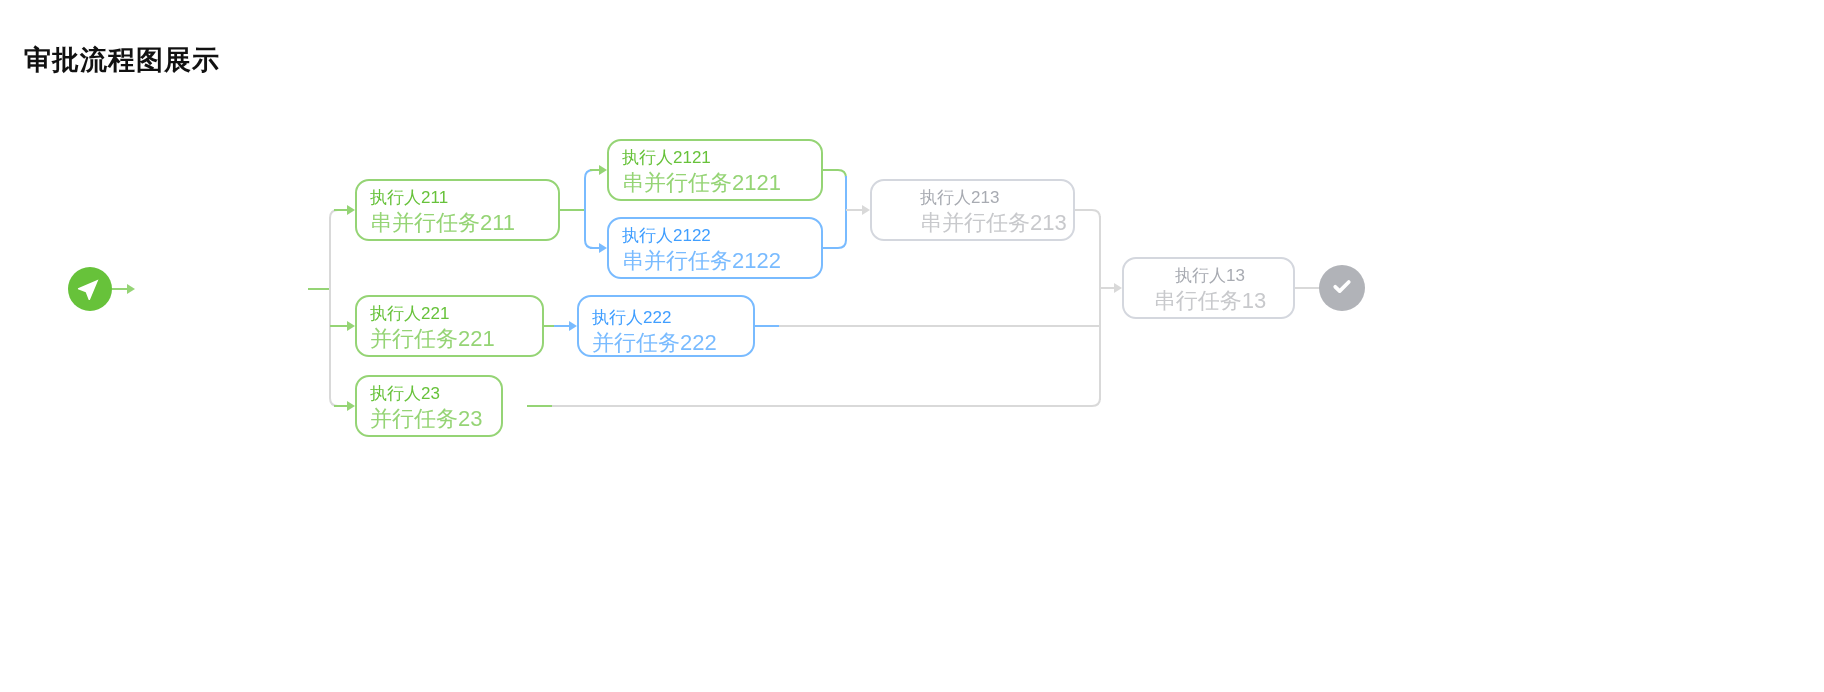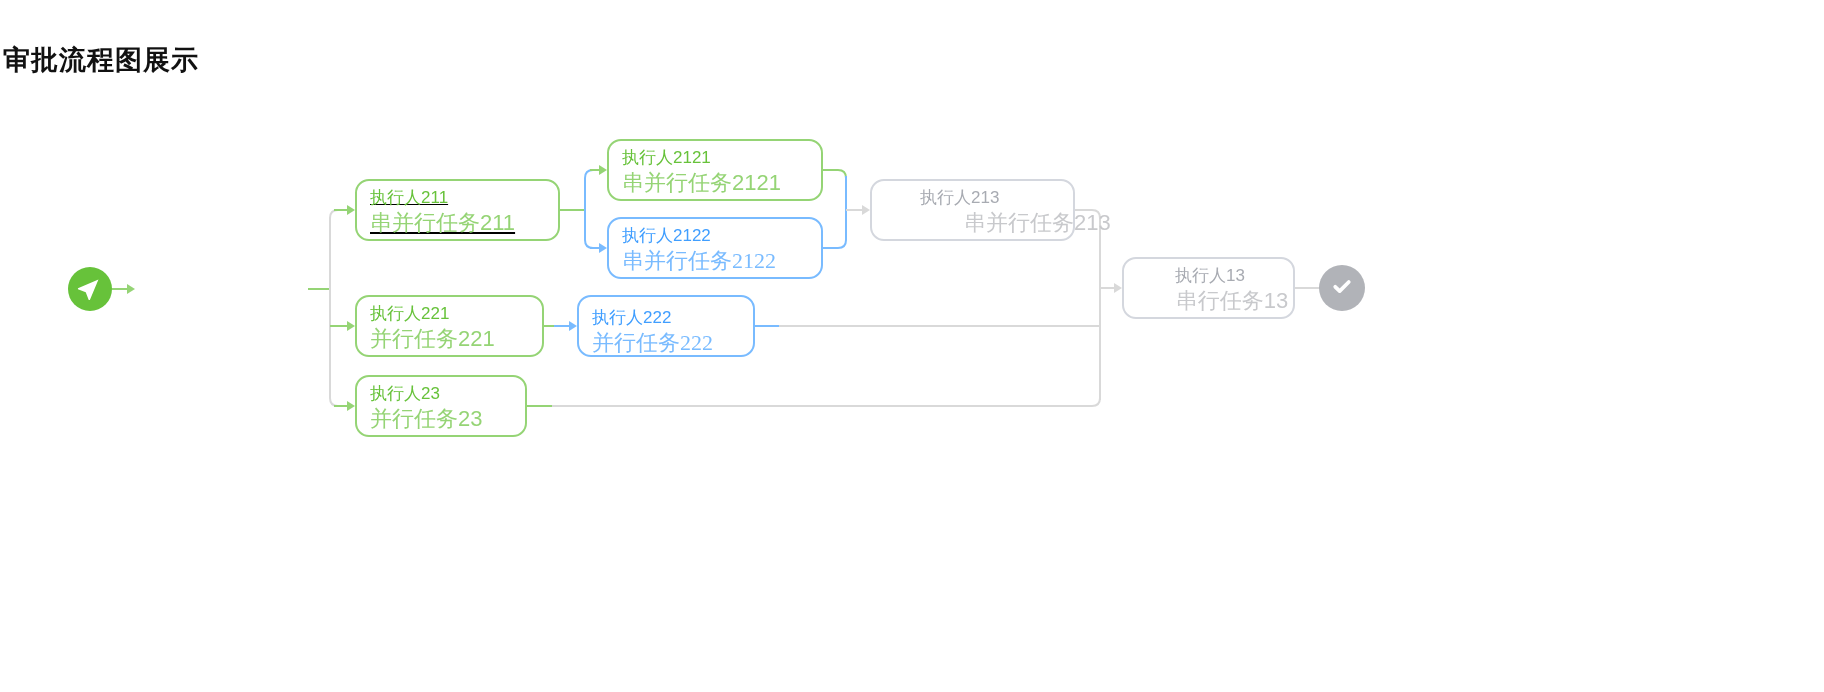--- a/index.html
+++ b/index.html
@@ -4,21 +4,21 @@
 <style>
   :root{
     --completed-border:#95d475; --completed-title:#67c23a; --completed-subtitle:#95d475;
     --active-border:#79bbff;    --active-title:#409eff;    --active-subtitle:#79bbff;
     --pending-border:#d4d7de;   --pending-title:#a8abb2;   --pending-subtitle:#c8c9cc;
     --line-gray:#d9d9d9; --start-fill:#67c23a; --end-fill:#b1b3b8;
   }
   html,body{margin:0;padding:0;background:#ffffff;}
   body{font-family:"Liberation Sans","DejaVu Sans",sans-serif;}
   .page{position:relative;width:1824px;height:692px;overflow:hidden;background:#fff;}
-  .page-title{position:absolute;left:3px;top:24px;font-size:27px;font-weight:bold;color:#111;letter-spacing:1px;}
+  .page-title{position:absolute;left:24px;top:24px;font-size:27px;font-weight:bold;color:#111;letter-spacing:1px;}
   .canvas{position:absolute;left:0;top:0;width:1824px;height:692px;}
   .connectors{position:absolute;left:0;top:0;}
   .ln{fill:none;stroke-width:2px;}
   .ln-green{stroke:var(--completed-border,#95d475);}
   .ln-blue{stroke:var(--active-border,#79bbff);}
   .ln-gray{stroke:var(--line-gray,#d9d9d9);}
   .ar-green{fill:var(--completed-border,#95d475);}
   .ar-blue{fill:var(--active-border,#79bbff);}
   .ar-gray{fill:var(--line-gray,#d9d9d9);}
   .node{
@@ -27,24 +27,24 @@
     display:flex;flex-direction:column;justify-content:center;
     padding:0 10px 0 13px;cursor:pointer;
   }
   .node-title{font-size:17px;line-height:25px;white-space:nowrap;}
   .node-subtitle{font-size:22px;line-height:25px;white-space:nowrap;}
   .node[data-status="completed"]{border-color:var(--completed-border);}
   .node[data-status="completed"] .node-title{color:var(--completed-title);}
   .node[data-status="completed"] .node-subtitle{color:var(--completed-subtitle);}
   .node[data-status="active"]{border-color:var(--active-border);}
   .node[data-status="active"] .node-title{color:var(--active-title);}
-  .node[data-status="active"] .node-subtitle{color:var(--active-subtitle);font-family:Liberation Serif, serif;}
+  .node[data-status="active"] .node-subtitle{color:var(--active-subtitle);}
   .node[data-status="pending"]{border-color:var(--pending-border);}
   .node[data-status="pending"] .node-title{color:var(--pending-title);}
-  .node[data-status="pending"] .node-subtitle{color:var(--pending-subtitle);margin-left:44px;}
+  .node[data-status="pending"] .node-subtitle{color:var(--pending-subtitle);}
   .endpoint{
     position:absolute;border-radius:50%;display:flex;align-items:center;justify-content:center;
   }
   .endpoint.start{left:68px;top:267px;width:44px;height:44px;background:var(--start-fill);}
   .endpoint.end{left:1319px;top:265px;width:46px;height:46px;background:var(--end-fill);}
 </style>
 </head>
 <body>
 
 <div class="page">
@@ -98,21 +98,21 @@
 
     <div class="endpoint start">
       <span>
         <svg viewBox="0 0 24 24" width="27" height="27">
           <path d="M12 2 L4.5 20.29 5.21 21 12 18 18.79 21 19.5 20.29 Z" fill="#ffffff" transform="rotate(45 12 12)"></path>
         </svg>
       </span>
     </div>
 
 
-    <div class="node" style="left:355px;top:179px;width:205px;text-decoration:underline;" data-status="completed">
+    <div class="node" style="left:355px;top:179px;width:205px;" data-status="completed">
       <div class="node-title">执行人211</div>
       <div class="node-subtitle">串并行任务211</div>
     </div>
 
     <div class="node" style="left:607px;top:139px;width:216px;" data-status="completed">
       <div class="node-title">执行人2121</div>
       <div class="node-subtitle">串并行任务2121</div>
     </div>
 
     <div class="node" style="left:607px;top:217px;width:216px;" data-status="active">
@@ -128,21 +128,21 @@
     <div class="node" style="left:355px;top:295px;width:189px;" data-status="completed">
       <div class="node-title">执行人221</div>
       <div class="node-subtitle">并行任务221</div>
     </div>
 
     <div class="node" style="left:577px;top:295px;width:178px;justify-content:flex-end;" data-status="active">
       <div class="node-title">执行人222</div>
       <div class="node-subtitle">并行任务222</div>
     </div>
 
-    <div class="node" style="left:355px;top:375px;width:172px;" data-status="completed">
+    <div class="node" style="left:355px;top:375px;width:148px;" data-status="completed">
       <div class="node-title">执行人23</div>
       <div class="node-subtitle">并行任务23</div>
     </div>
 
     <div class="node" style="left:1122px;top:257px;width:173px;align-items:center;" data-status="pending">
       <div class="node-title">执行人13</div>
       <div class="node-subtitle">串行任务13</div>
     </div>
 
     <div class="endpoint end">

